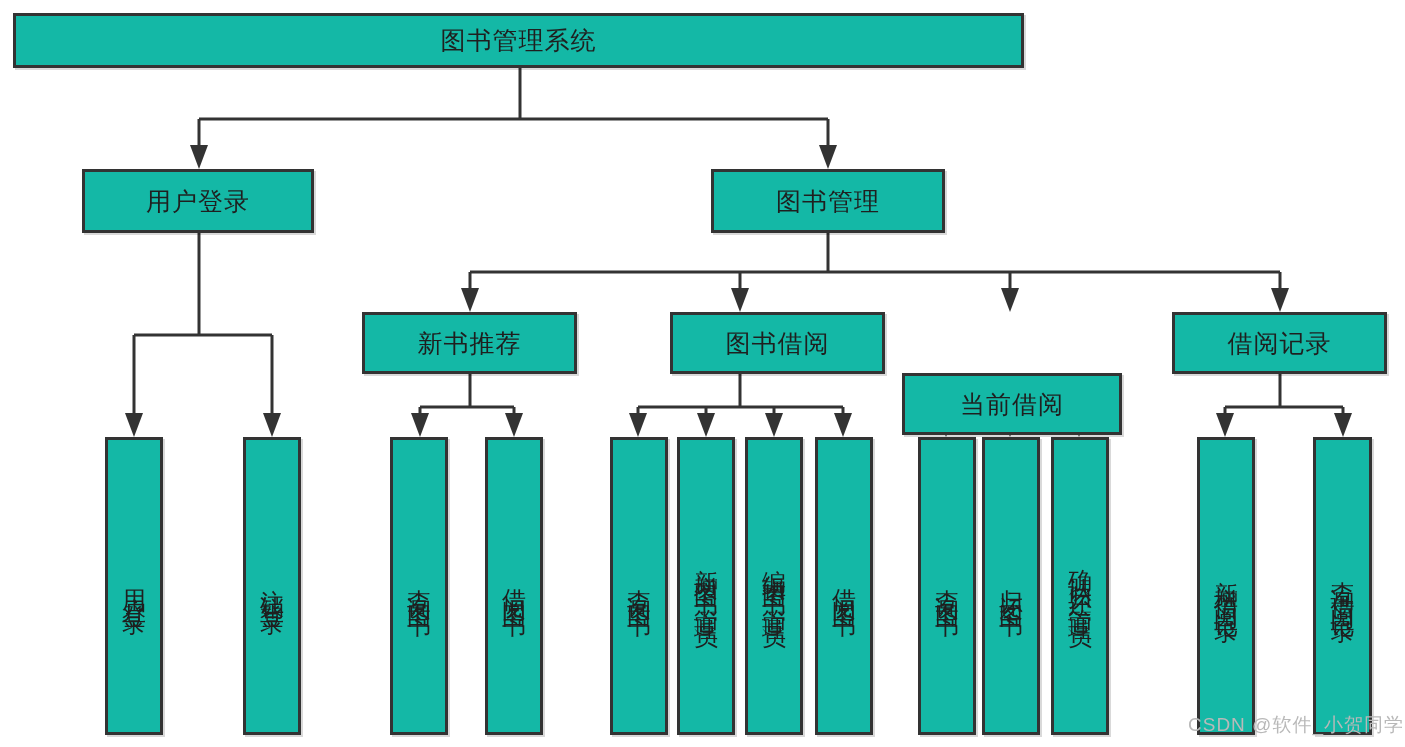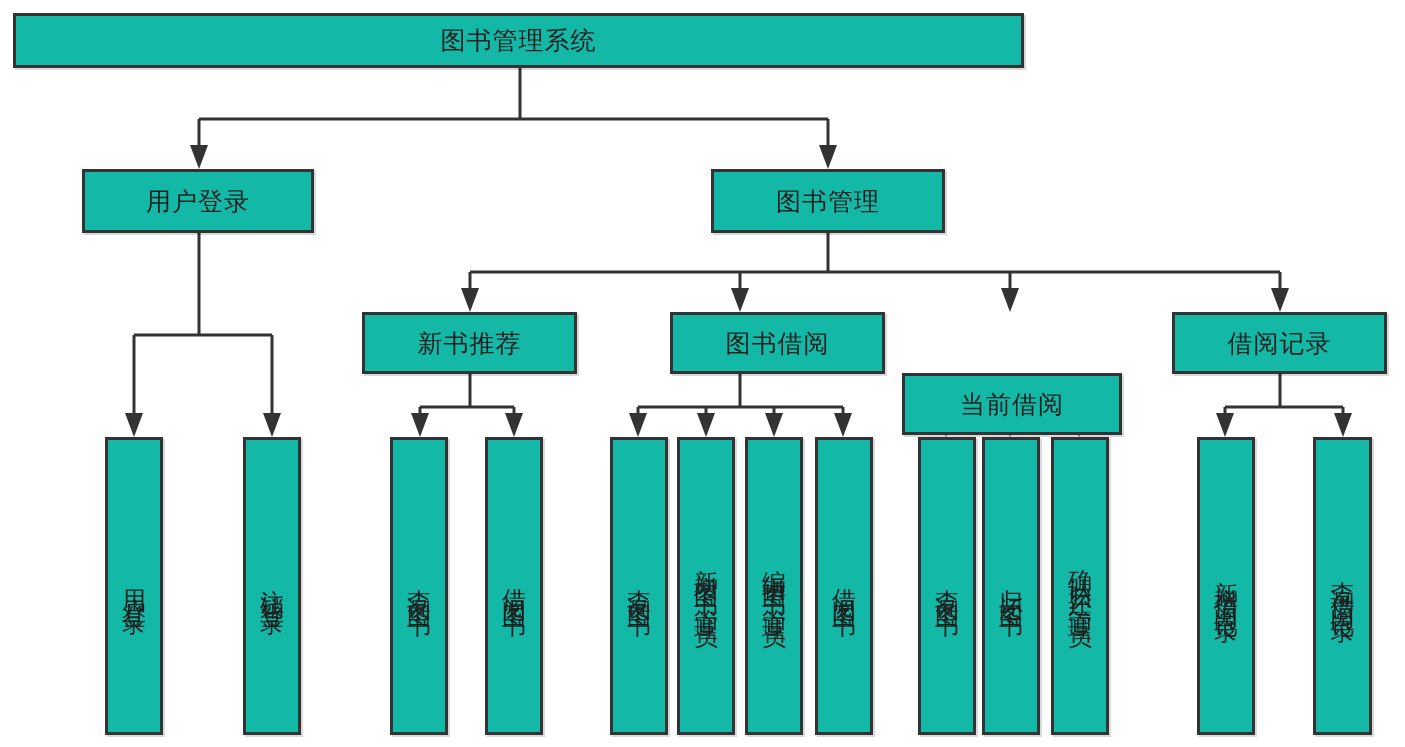--- a/index.html
+++ b/index.html
@@ -174,14 +174,15 @@
   <div class="node v-node" style="left:1051px; top:437px; width:58px; height:298px;">
     <span class="label">确认归还（管理员）</span>
   </div>
   <div class="node v-node" style="left:1197px; top:437px; width:58px; height:298px;">
     <span class="label">新增借阅记录</span>
   </div>
   <div class="node v-node" style="left:1313px; top:437px; width:59px; height:298px;">
     <span class="label">查询借阅记录</span>
   </div>
 
+  <div class="watermark">CSDN @软件_小贺同学</div>
 
 </div>
 
 </body></html>

